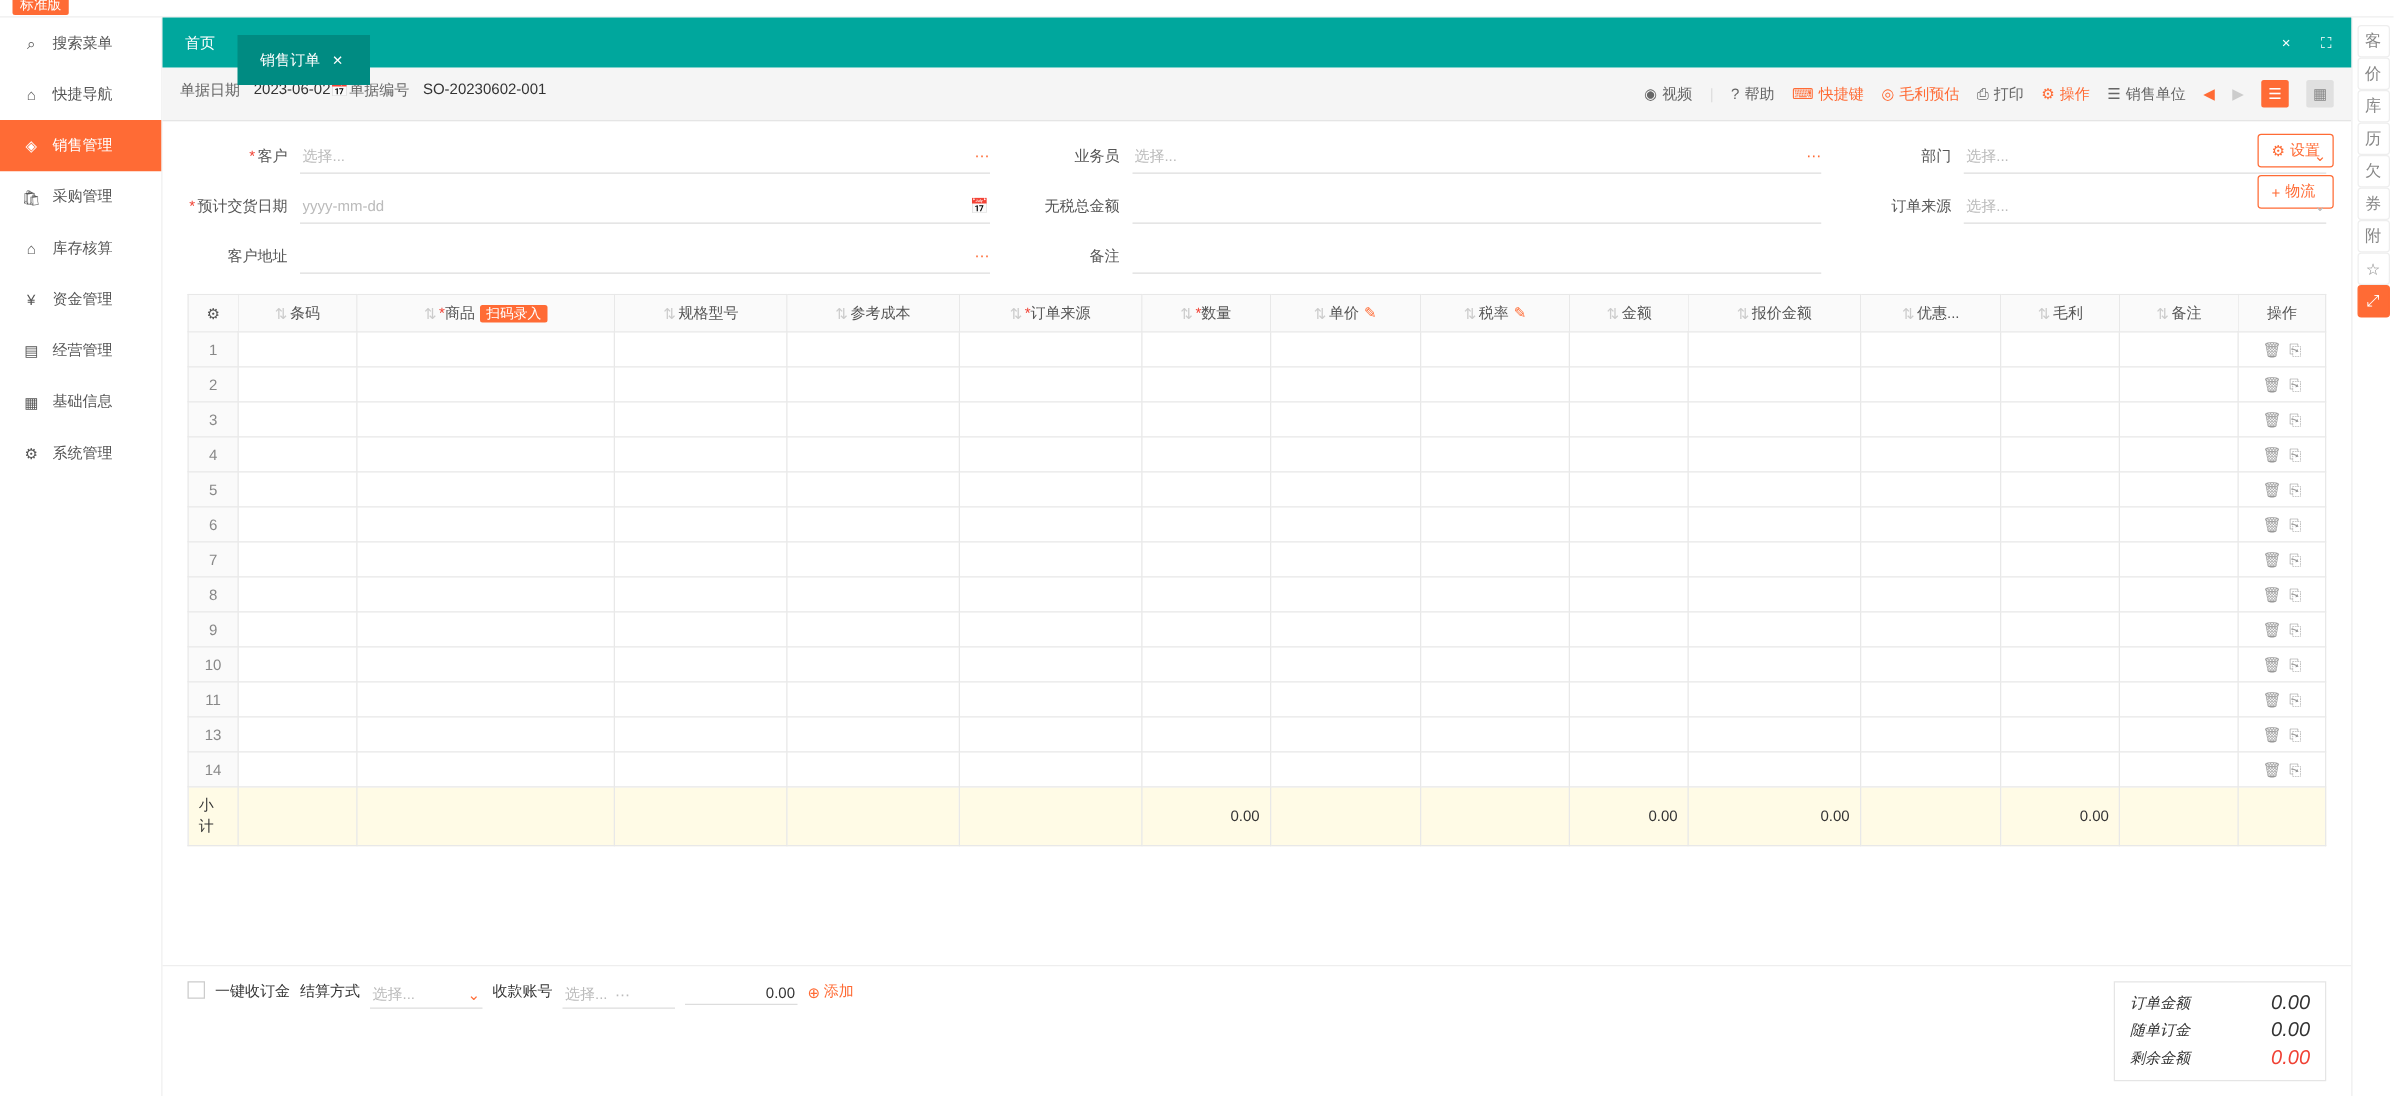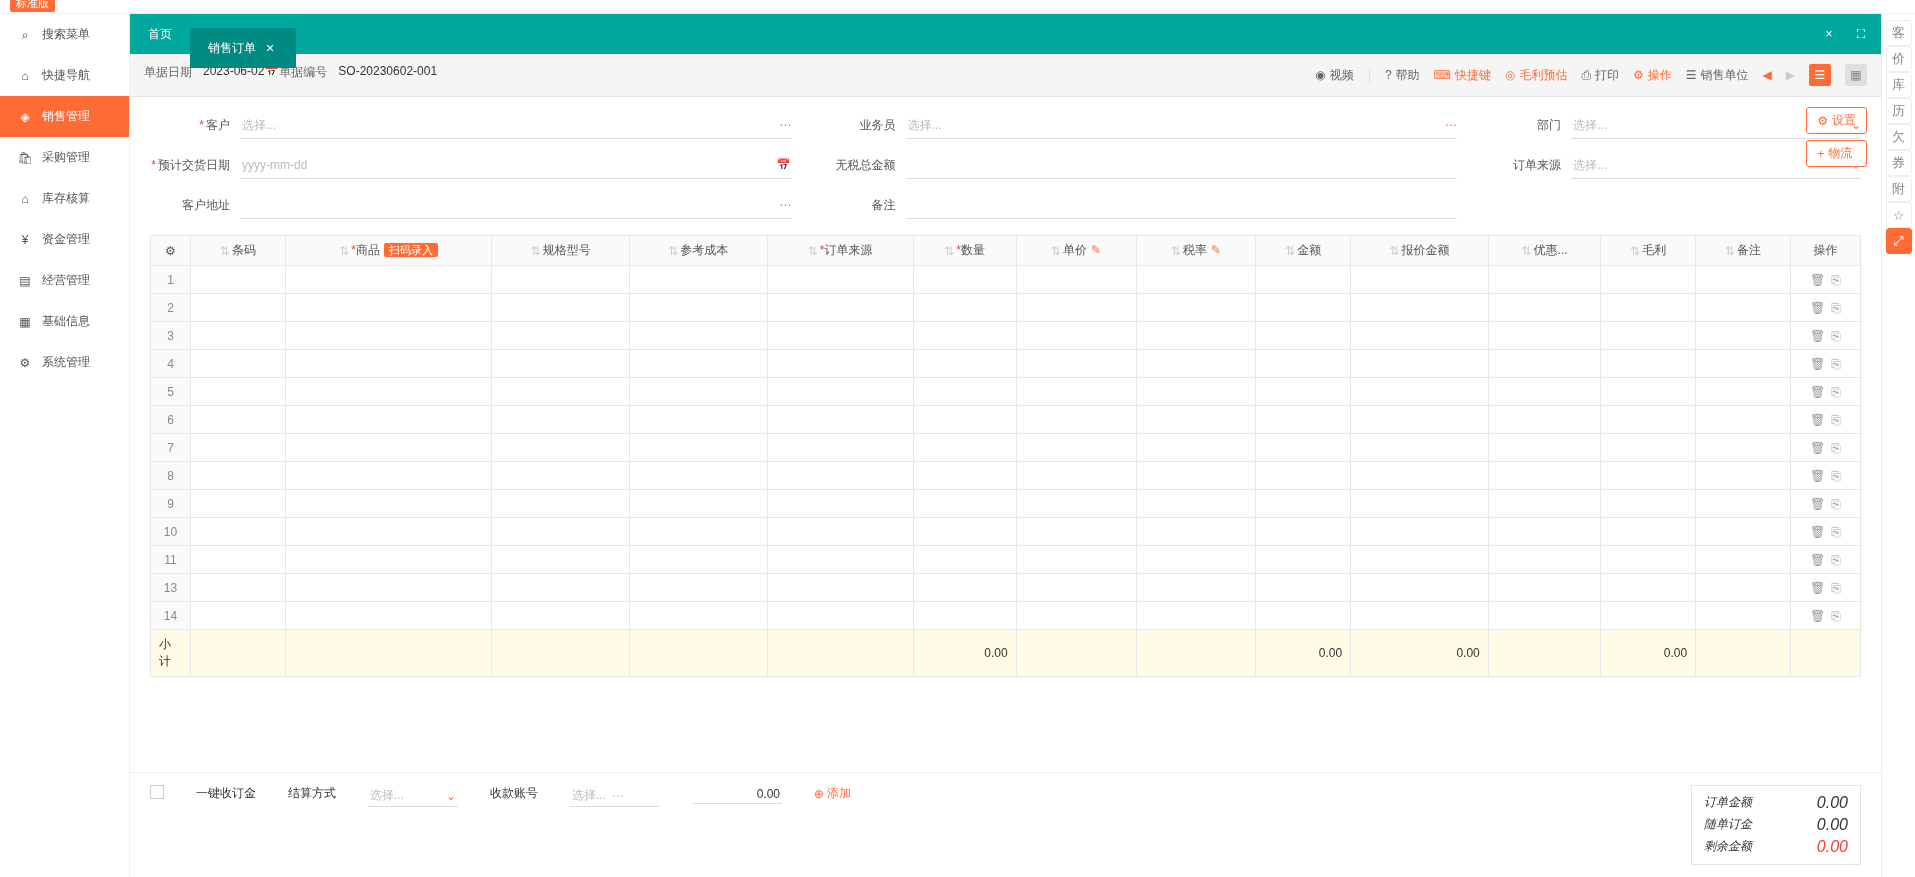--- a/index.html
+++ b/index.html
@@ -63,21 +63,21 @@
 .row-num { text-align: center; color: #888; background: #fafafa; width: 40px; }
 .op-cell { text-align: center; width: 70px; }
 .op-cell span { color: #999; cursor: pointer; margin: 0 3px; }
 .subtotal td { background: #fffbe6; text-align: right; }
 .subtotal td:first-child { text-align: left; }
 .num-r { text-align: right; }
 .edit-ic { color: #ff6b35; margin-left: 4px; }
 .gear-th { width: 30px; text-align: center; }
 
 
-.bottom-bar { padding: 12px 20px; display: flex; align-items: flex-start; gap: 32px; border-top: 1px solid #eee; justify-content: center; }
+.bottom-bar { padding: 12px 20px; display: flex; align-items: flex-start; gap: 8px; border-top: 1px solid #eee; justify-content: center; }
 .chk { width: 14px; height: 14px; border: 1px solid #ccc; display: inline-block; vertical-align: middle; }
 .sel-inline { display: inline-flex; align-items: center; border-bottom: 1px solid #ddd; min-width: 90px; padding: 2px; color: #bbb; position: relative; }
 .sel-inline .arrow { margin-left: auto; color: #ff6b35; }
 .dots { color: #bbb; margin-left: 6px; }
 .num-in { border-bottom: 1px solid #ddd; min-width: 90px; text-align: right; padding: 2px; }
 .add-link { color: #ff6b35; cursor: pointer; display: inline-flex; align-items: center; gap: 3px; }
 
 .totals-box { margin-left: auto; border: 1px solid #e5e5e5; padding: 6px 12px; min-width: 170px; font-style: italic; }
 .totals-box .tl { display: flex; justify-content: space-between; padding: 2px 0; }
 .totals-box .amt { font-size: 16px; }

